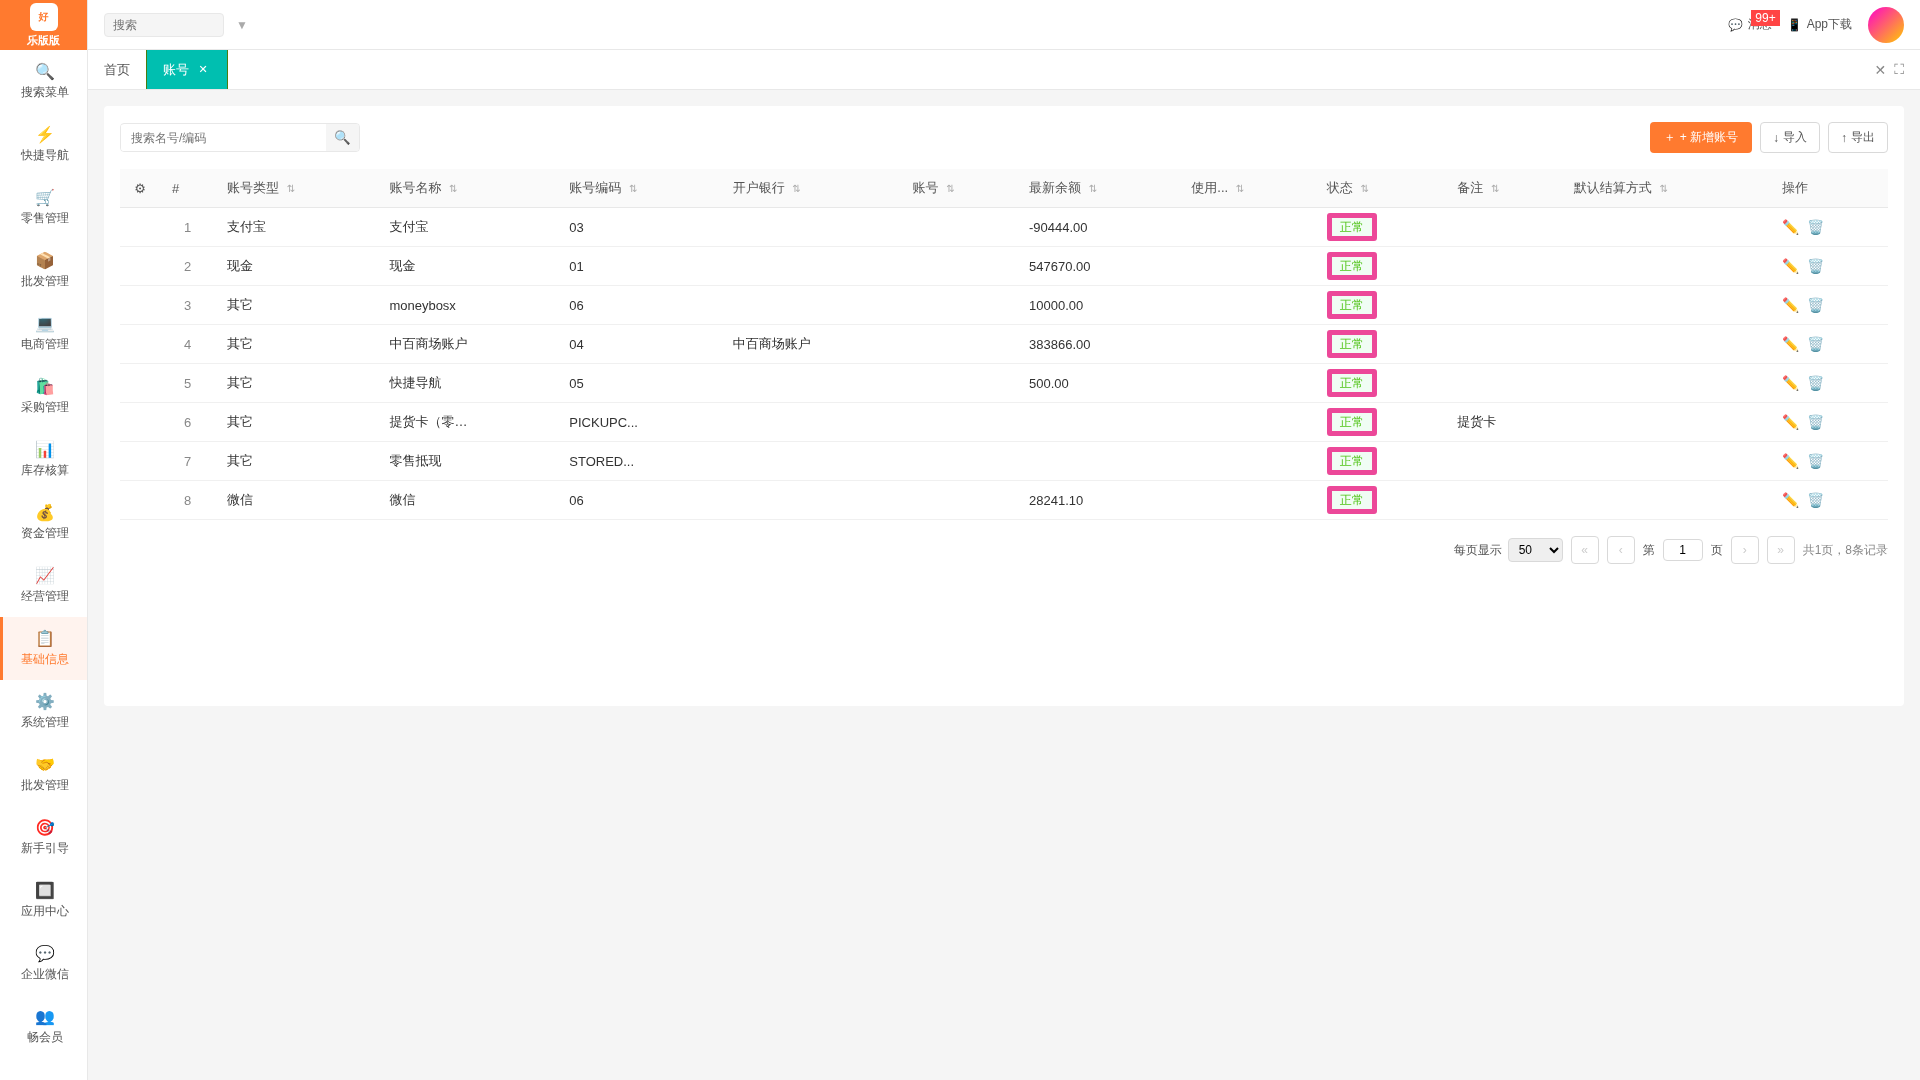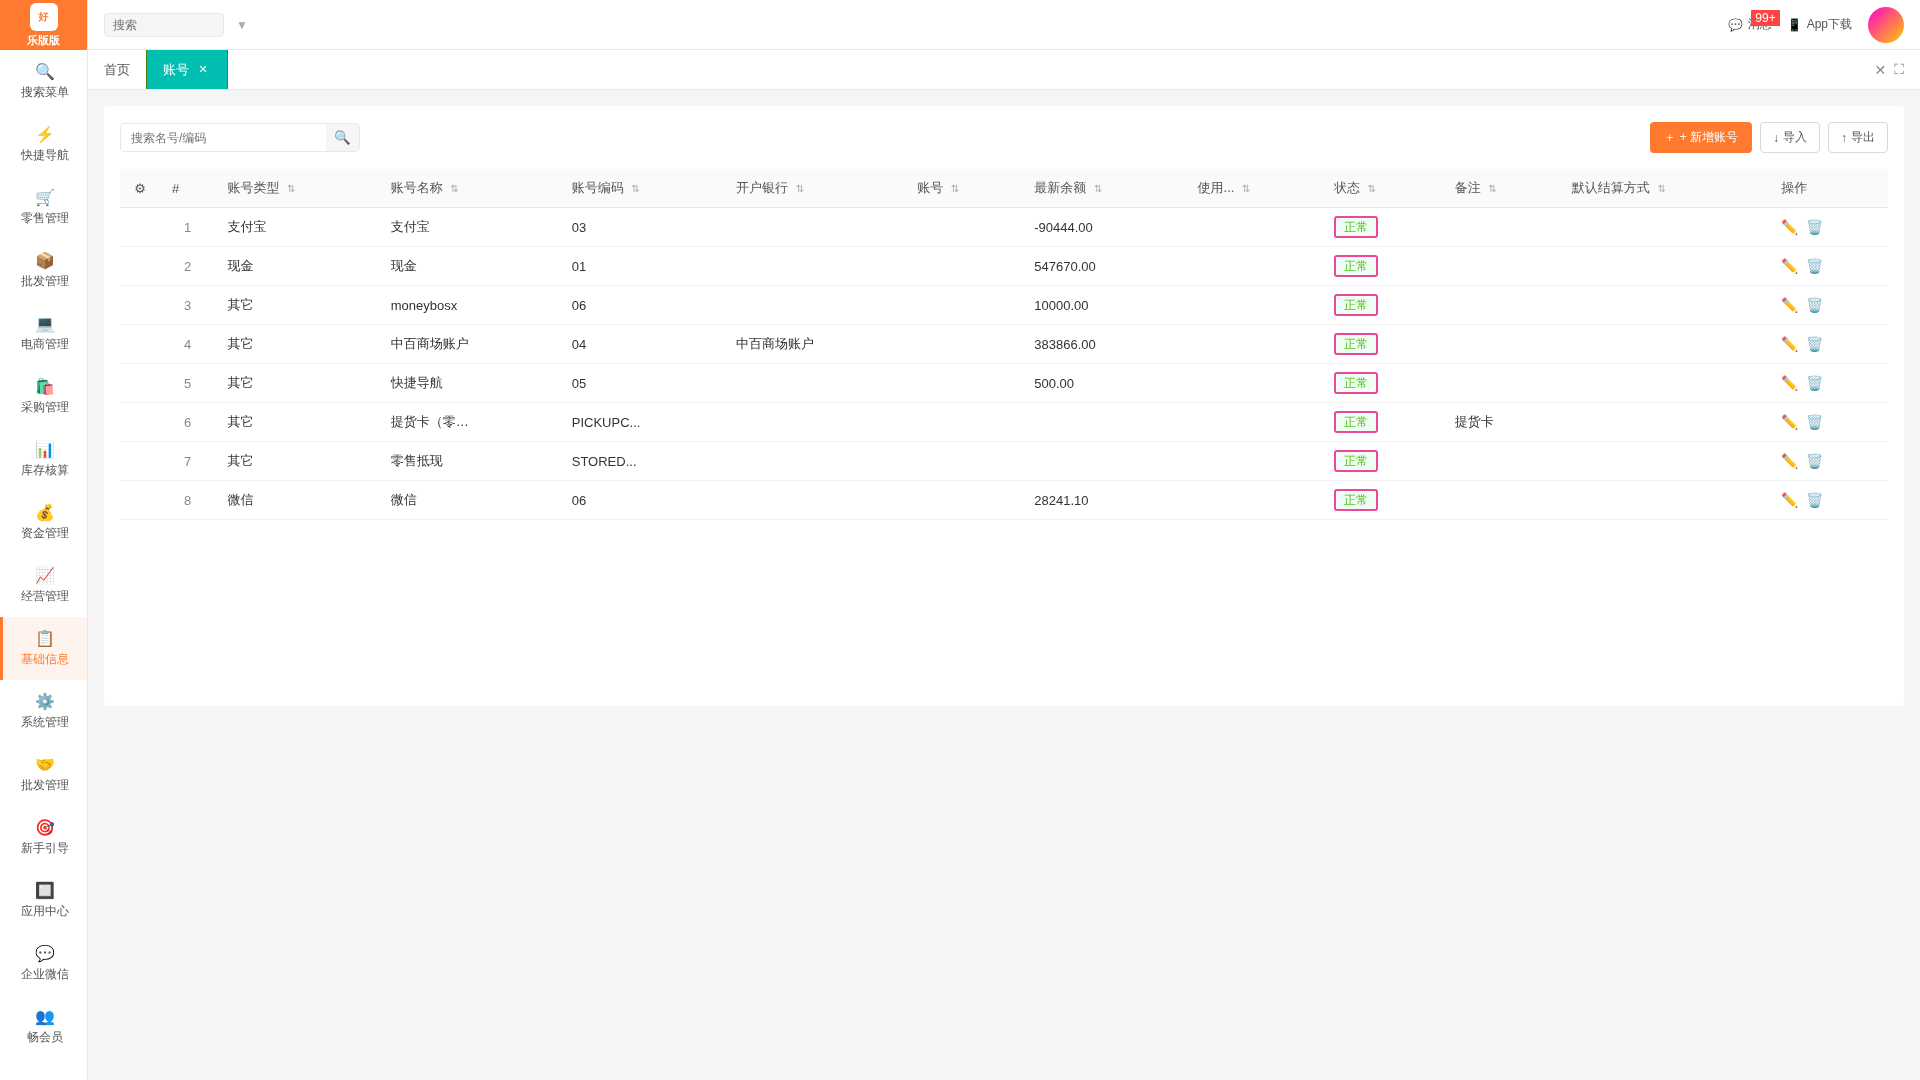--- a/index.html
+++ b/index.html
@@ -269,21 +269,21 @@
     }
     tbody td {
       padding: 10px 12px;
       color: #333;
       white-space: nowrap;
     }
     .row-num { color: #888; text-align: center; }
     .status-badge {
       background: #f0fdf4;
       color: #52c41a;
-      border: 2px solid #ec4899;
+      border: 5px solid #ec4899;
       padding: 2px 8px;
       border-radius: 3px;
       font-size: 12px;
     }
     .action-icons {
       display: flex;
       gap: 8px;
       align-items: center;
     }
     .action-icon {
@@ -653,16 +653,34 @@
     <td>
       <div class="action-icons">
         <span class="action-icon" title="编辑">✏️</span>
         <span class="action-icon" title="删除">🗑️</span>
       </div>
     </td>
   </tr>
           </tbody>
       </table>
 
+      <div class="pagination">
+        <div class="page-size-wrap">
+          <span>每页显示</span>
+          <select class="page-size-select">
+            <option>50</option>
+            <option>100</option>
+            <option>200</option>
+          </select>
+        </div>
+        <div class="page-btn disabled">«</div>
+        <div class="page-btn disabled">‹</div>
+        <span>第</span>
+        <input class="page-num-input" type="text" value="1" style="">
+        <span>页</span>
+        <div class="page-btn disabled">›</div>
+        <div class="page-btn disabled">»</div>
+        <span class="page-info">共1页，8条记录</span>
+      </div>
 
     </div>
   </div>
 </div>
 
 </body></html>

